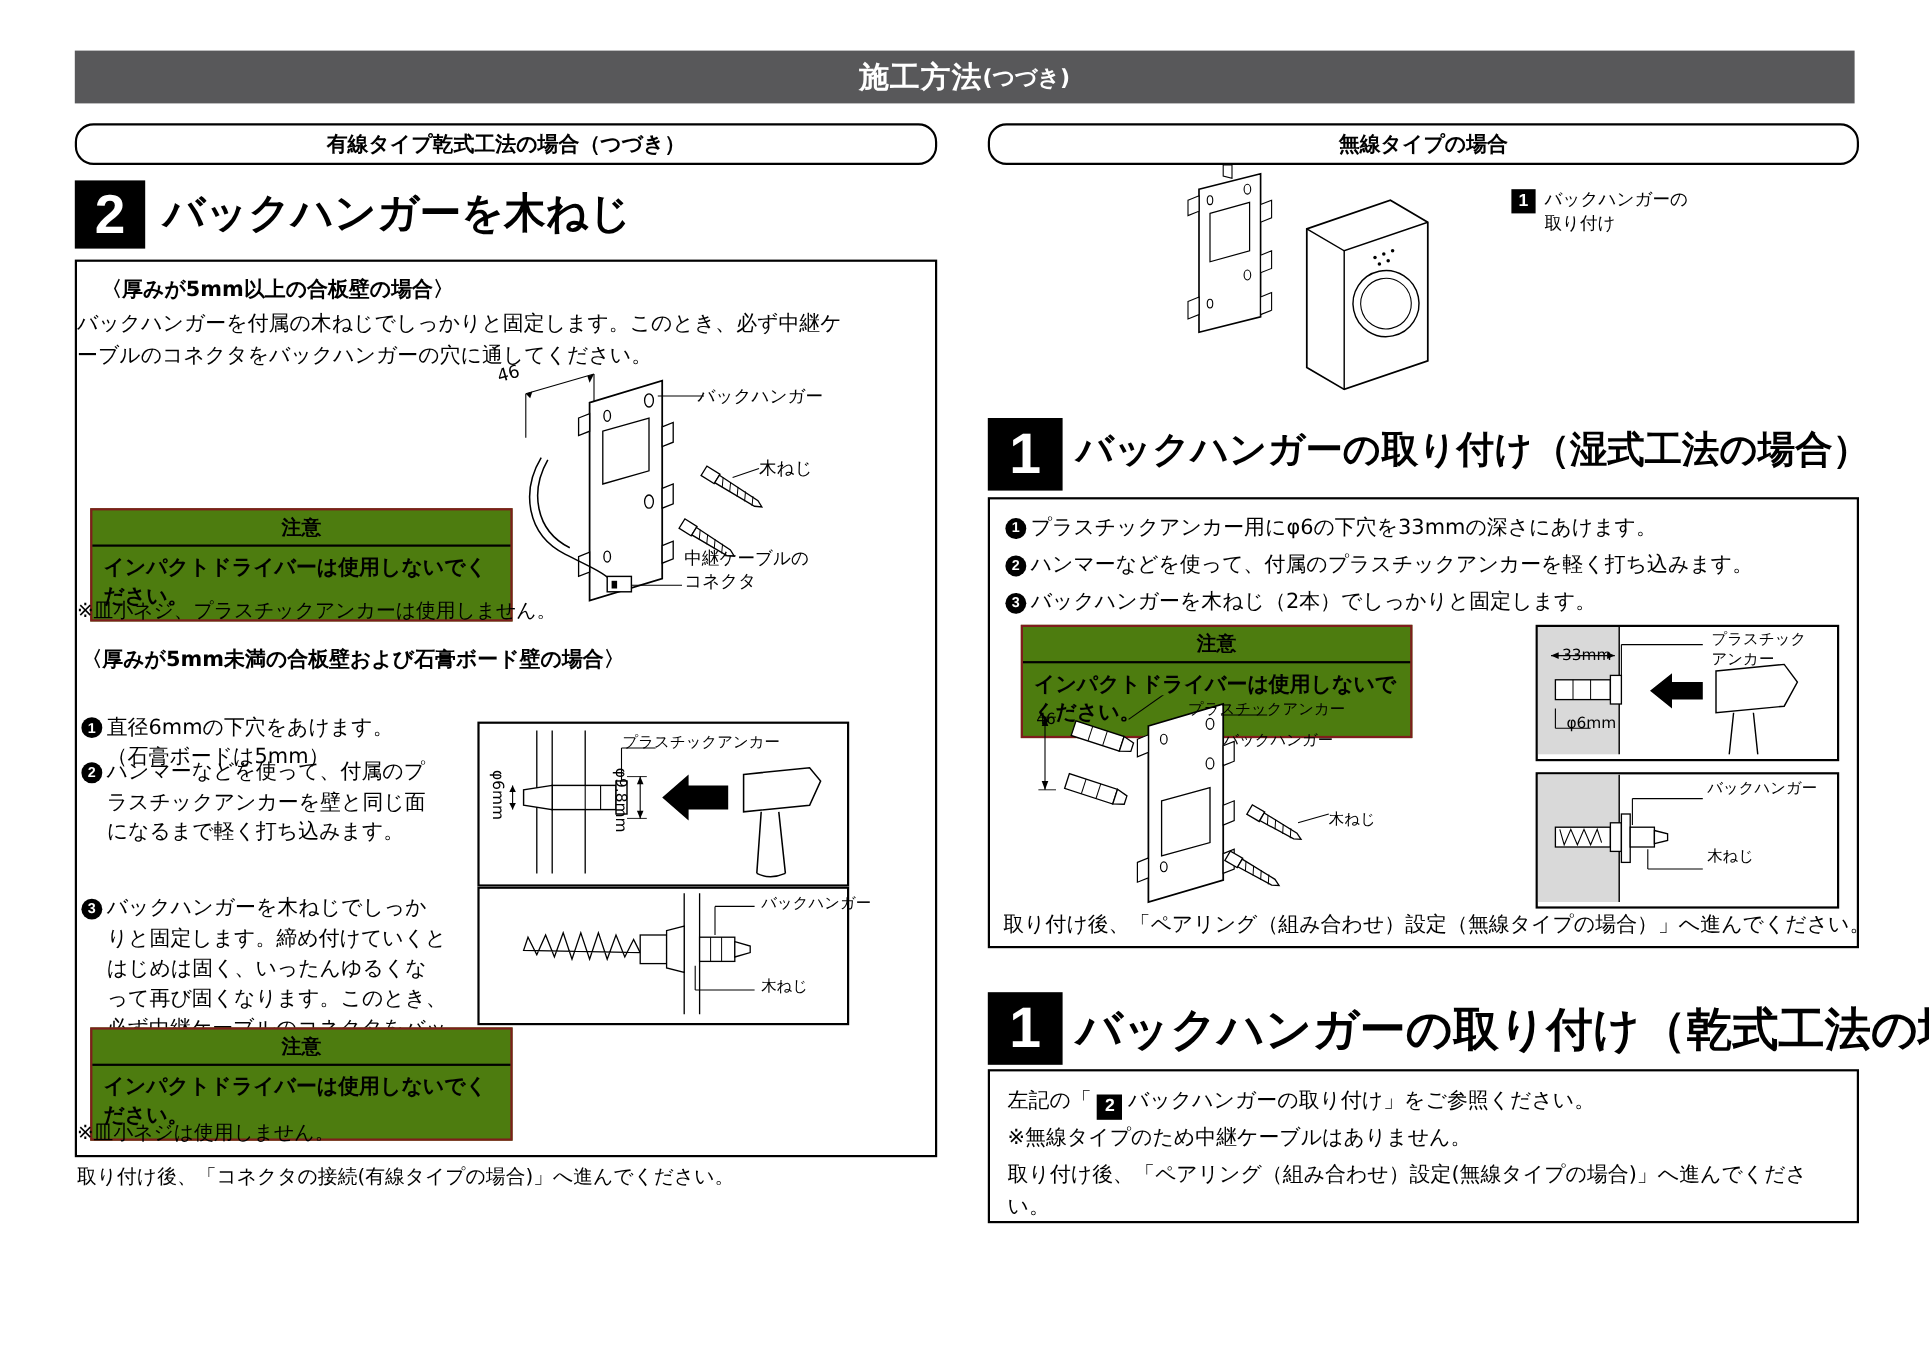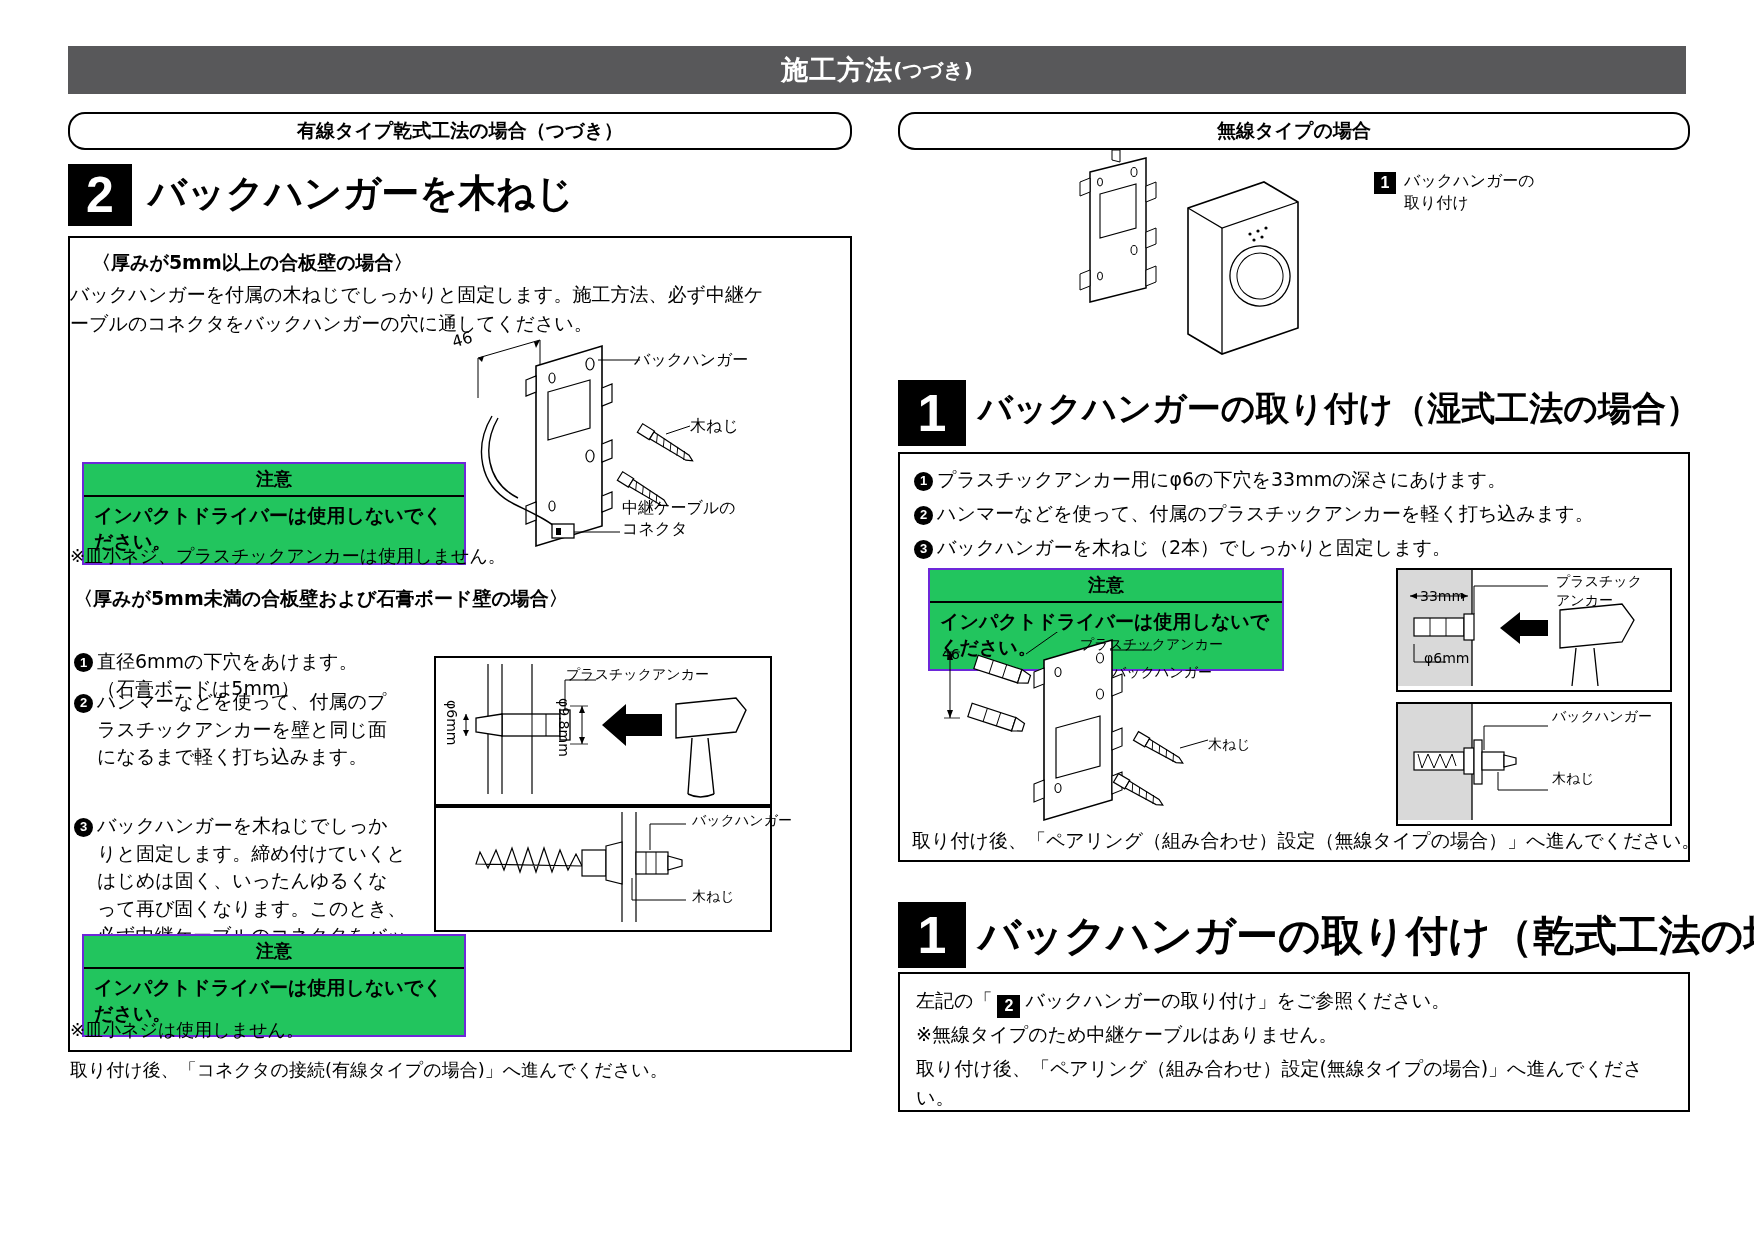--- a/index.html
+++ b/index.html
@@ -53,21 +53,21 @@
   .box{position:absolute;border:2px solid #000;background:#fff;}
   #left-box-border{left:68px;top:236px;width:780px;height:812px;}
   #right-box1{left:898px;top:452px;width:788px;height:406px;}
   #right-box2{left:898px;top:972px;width:788px;height:136px;}
 
   .sub-head{position:absolute;font-size:19px;font-weight:bold;white-space:nowrap;}
   .para{position:absolute;font-size:19px;line-height:1.5;}
   .small-note{position:absolute;font-size:18px;line-height:1.5;}
 
   
-  .caution{position:absolute;border:2px solid #6d28d9;background:#22c55e;}
+  .caution{position:absolute;border:2px solid #7f1d1d;background:#4d7c0f;}
   .caution .c-head{
     border-bottom:2px solid #000;text-align:center;font-size:18px;font-weight:bold;
     padding:3px 0 4px;
   }
   .caution .c-body{font-size:19px;font-weight:bold;padding:6px 10px 8px;}
 
   
   .bullet{
     display:inline-flex;align-items:center;justify-content:center;
     width:19px;height:19px;border-radius:50%;background:#000;color:#fff;
@@ -105,21 +105,21 @@
   <div class="pill" id="pill-right">
     <span>無線タイプの場合</span>
   </div>
 
   <div class="step-num" id="step2-num">2</div>
   <div class="step-title" id="step2-title">バックハンガーを木ねじ</div>
 
   <div class="box" id="left-box-border"></div>
 
   <div class="sub-head" style="left:92px;top:250px;">〈厚みが5mm以上の合板壁の場合〉</div>
-  <div class="para" style="left:70px;top:280px;width:710px;">バックハンガーを付属の木ねじでしっかりと固定します。施工方法、必ず中継ケーブルのコネクタをバックハンガーの穴に通してください。</div>
+  <div class="para" style="left:70px;top:280px;width:710px;">バックハンガーを付属の木ねじでしっかりと固定します。このとき、必ず中継ケーブルのコネクタをバックハンガーの穴に通してください。</div>
 
   <div class="fig-nb" style="left:470px;top:336px;width:380px;height:220px;">
     <svg width="380" height="220" viewBox="0 0 380 220">
 
       <line x1="8" y1="22" x2="70" y2="4" stroke="#000" stroke-width="1"></line>
       <line x1="8" y1="22" x2="8" y2="62" stroke="#000" stroke-width="1"></line>
       <line x1="70" y1="4" x2="70" y2="44" stroke="#000" stroke-width="1"></line>
       <polygon points="8,22 14,20 12,26" fill="#000"></polygon>
       <polygon points="70,4 64,6 66,12" fill="#000"></polygon>
 

